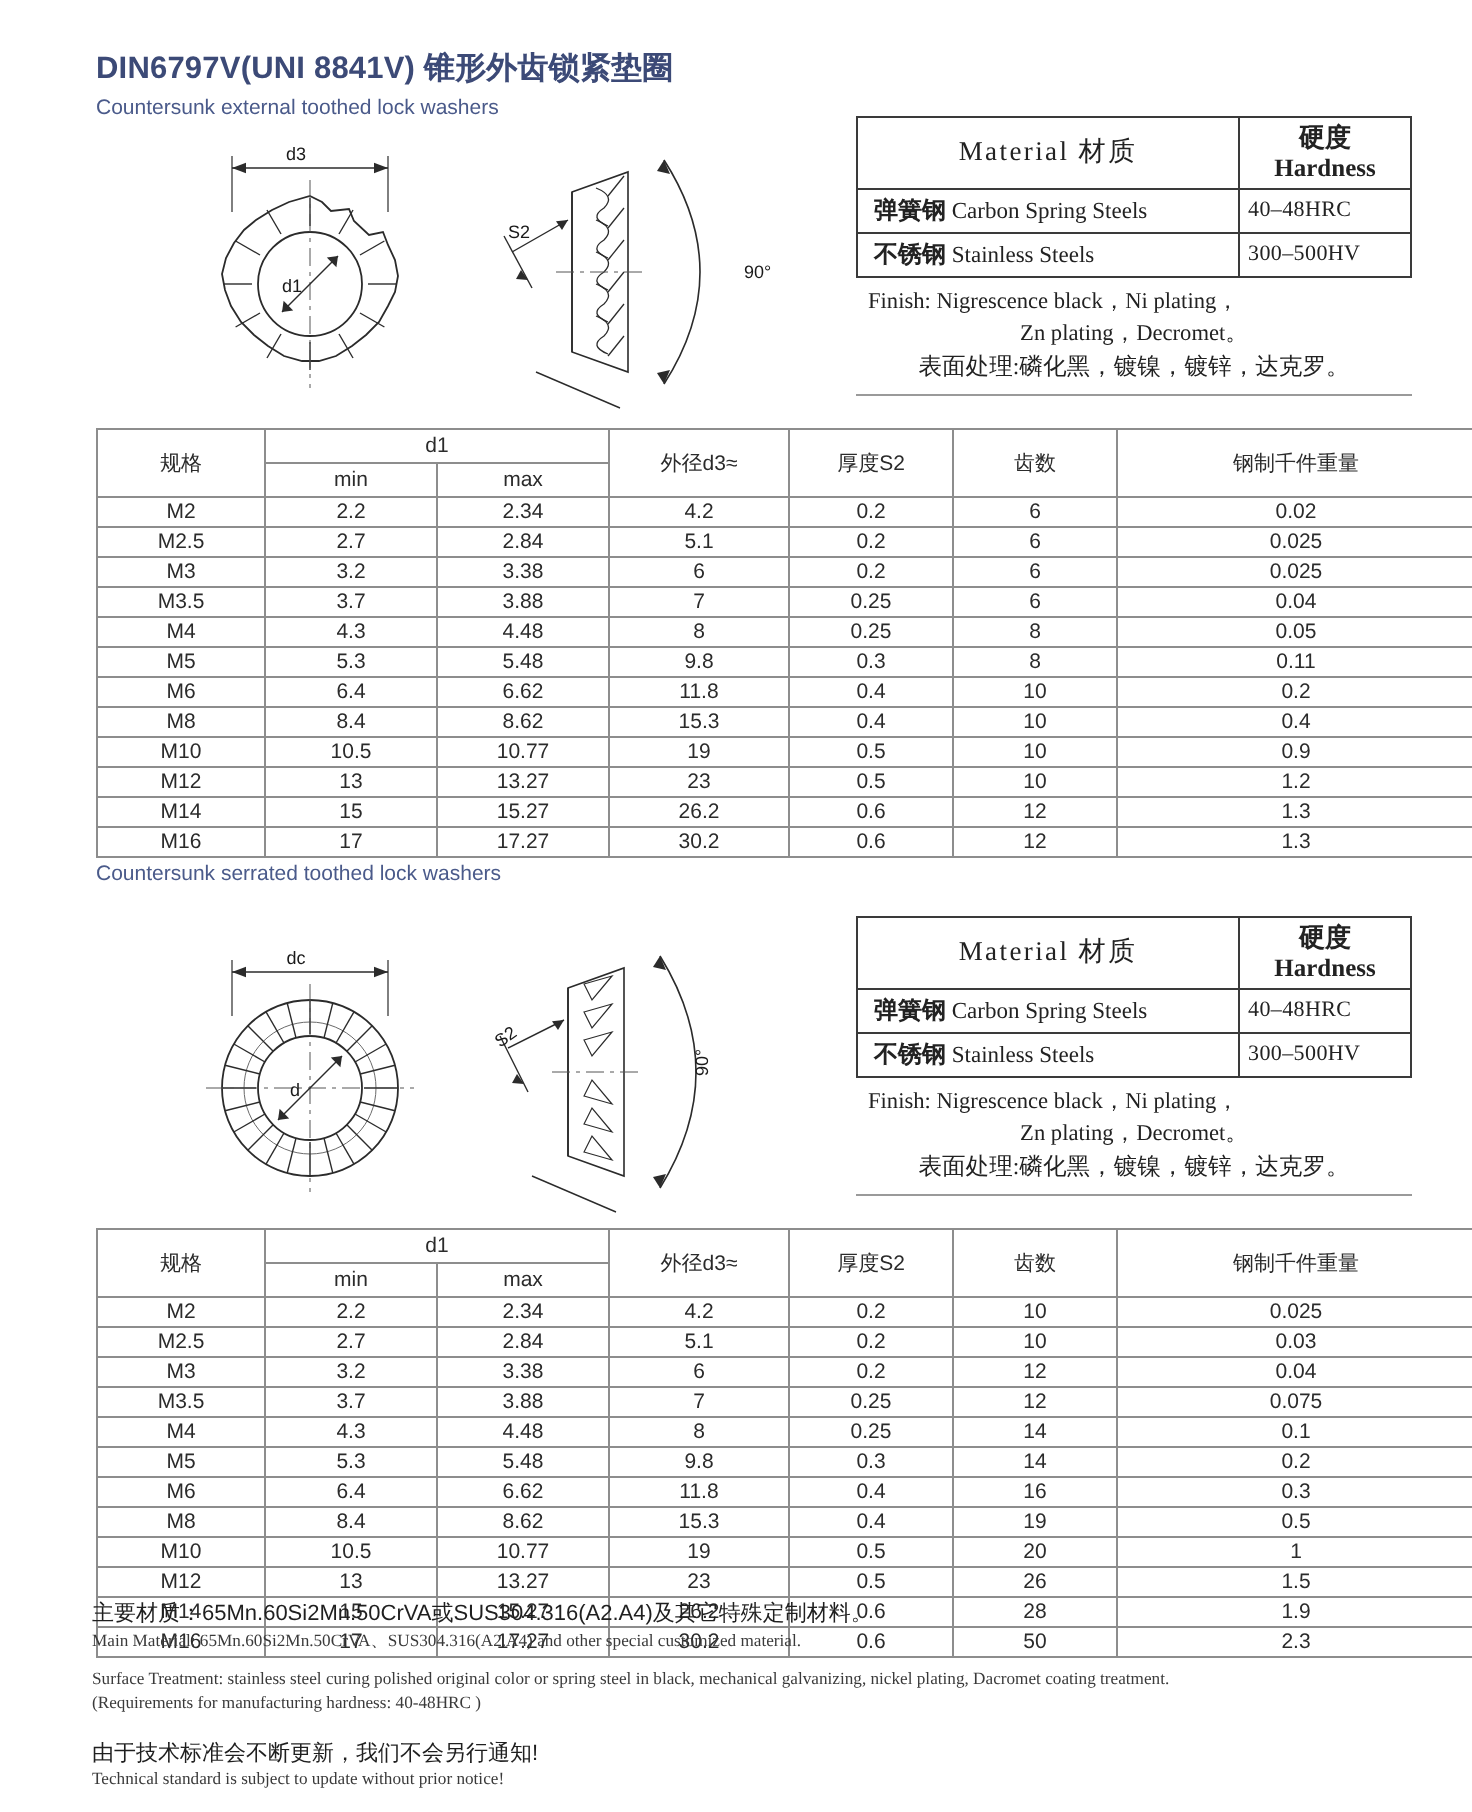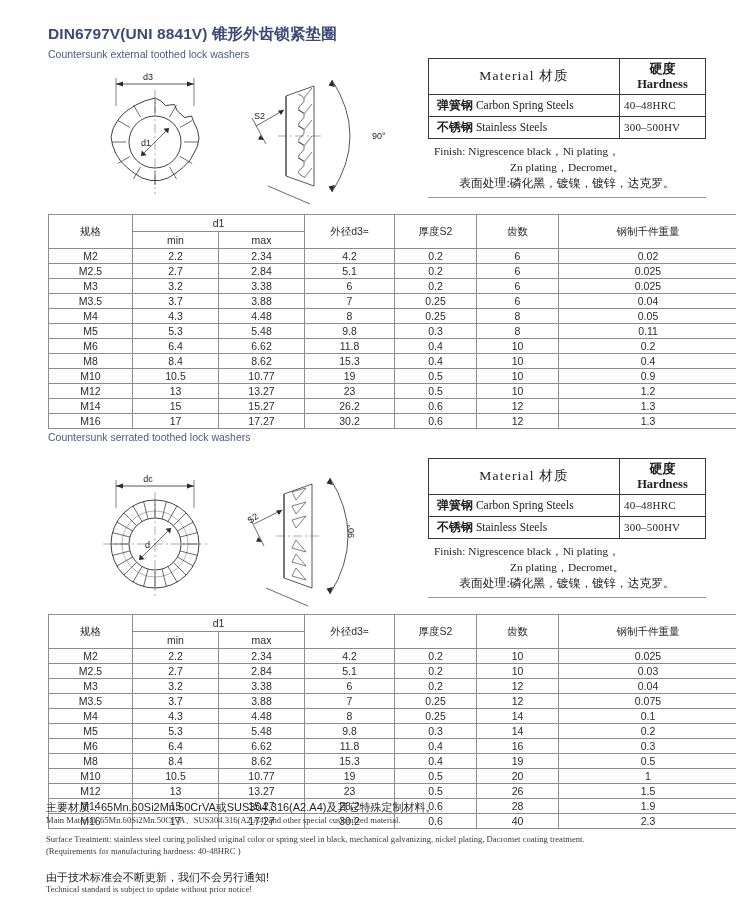--- a/index.html
+++ b/index.html
@@ -572,21 +572,21 @@
           <td>0.6</td>
           <td>28</td>
           <td>1.9</td>
         </tr>
         <tr>
           <td>M16</td>
           <td>17</td>
           <td>17.27</td>
           <td>30.2</td>
           <td>0.6</td>
-          <td>40</td>
+          <td>50</td>
           <td>2.3</td>
         </tr>
       </tbody>
   </table>
 
   <div style="position:absolute; left:46px; top:800px; width:660px;">
     <div class="note-blk">
       <div class="note-cn">主要材质：65Mn.60Si2Mn.50CrVA或SUS304.316(A2.A4)及其它特殊定制材料。</div>
       <div class="note-en">Main Material: 65Mn.60Si2Mn.50CrVA、SUS304.316(A2.A4) and other special customized material.</div>
     </div>

